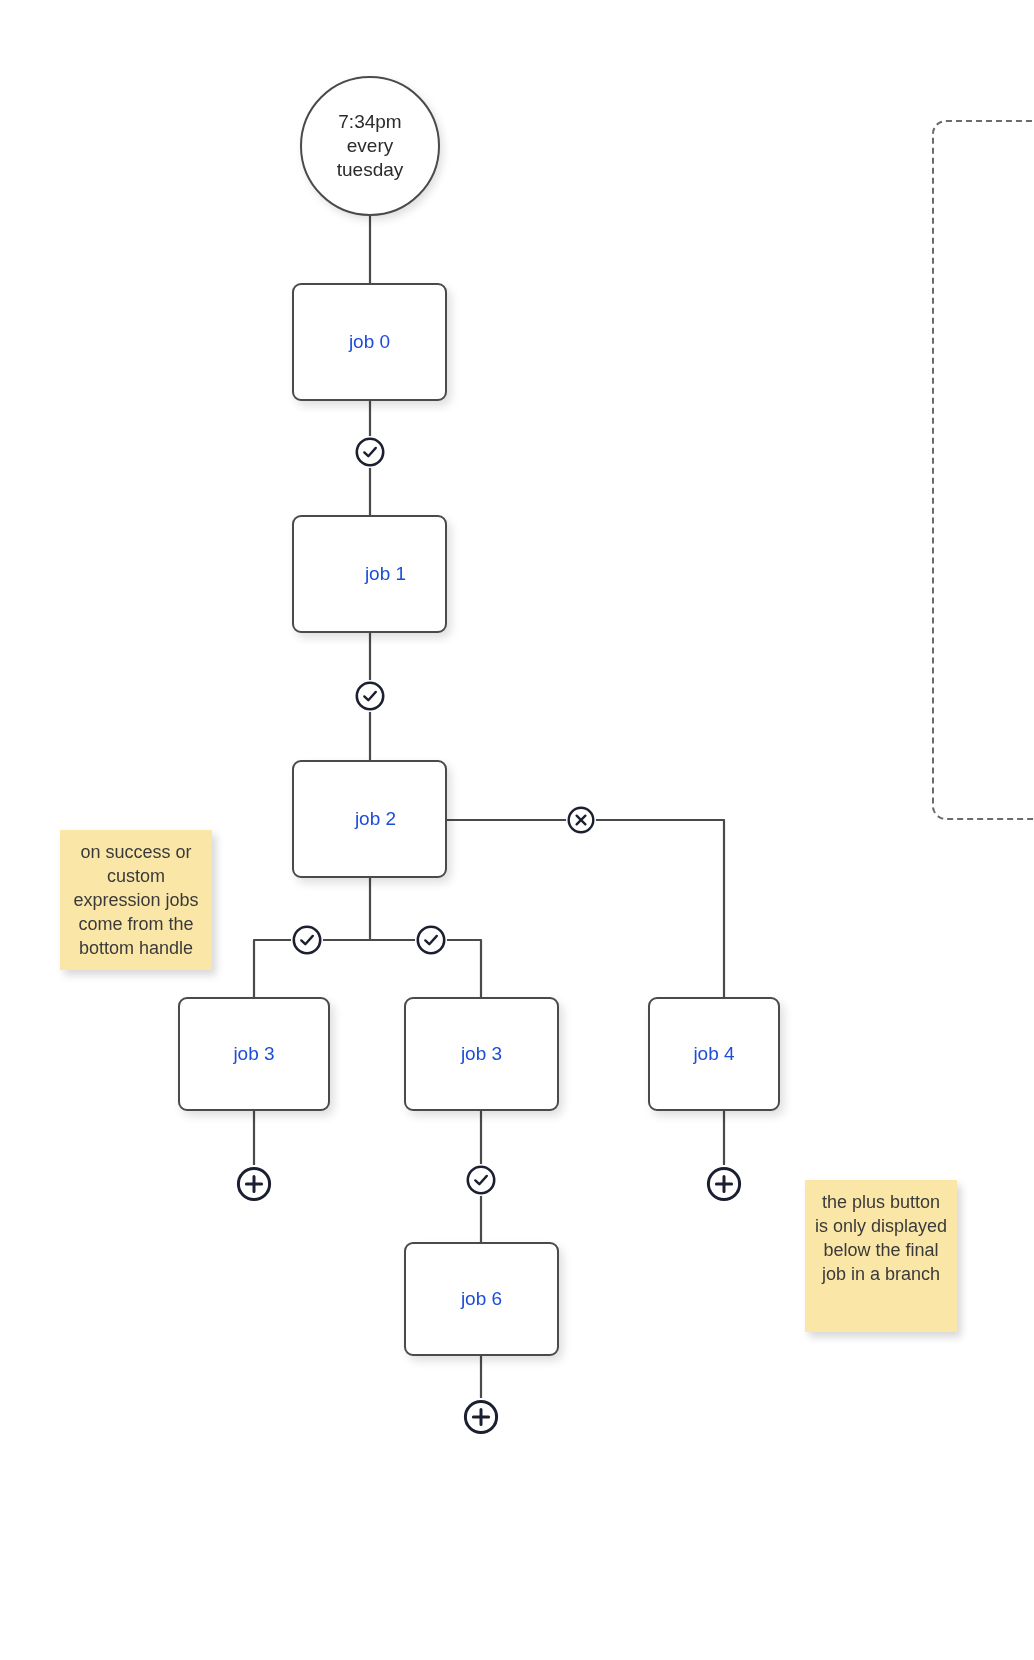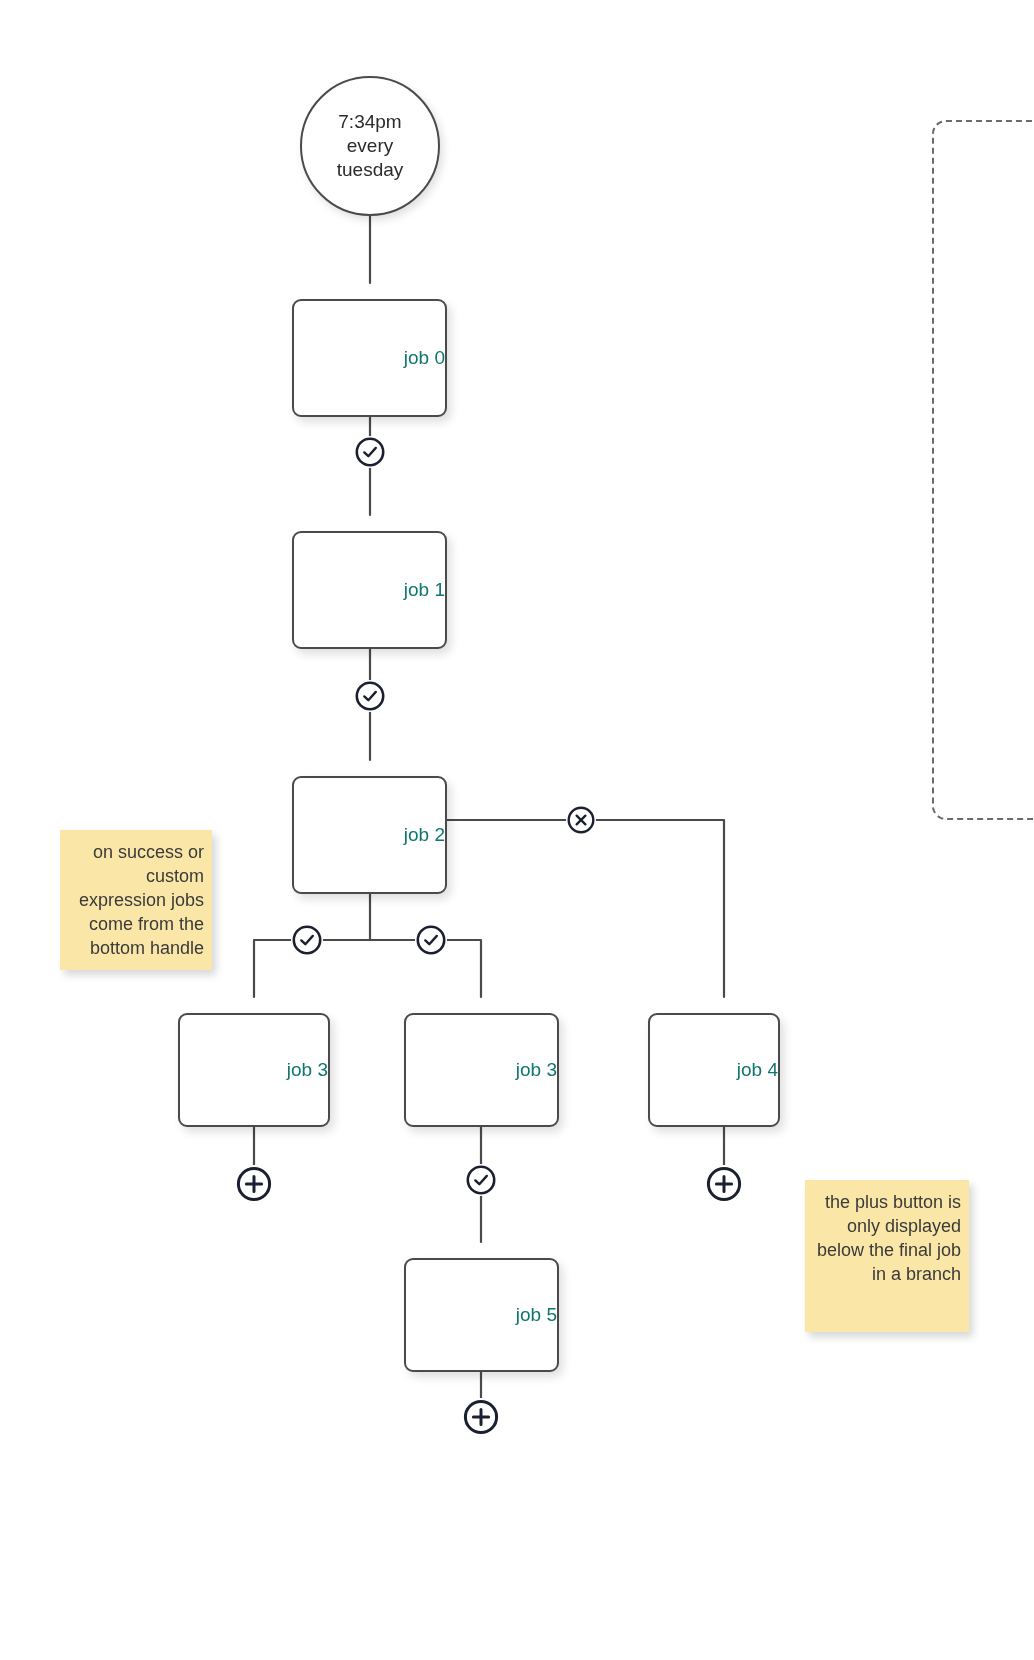--- a/index.html
+++ b/index.html
@@ -52,25 +52,24 @@
 
   
   .job-node {
     position: absolute;
     box-sizing: border-box;
     border: 2.5px solid #4a4a4a;
     border-radius: 9px;
     background: #ffffff;
     display: flex;
     align-items: center;
-    justify-content: flex-end;
-    color: #0f766e;
+    justify-content: center;
+    color: #1d4ed8;
     font-size: 19px;
     box-shadow: 4px 5px 10px rgba(0,0,0,0.13);
-    margin-top: 16px;
   }
 
   
   .edge-badge {
     position: absolute;
     box-sizing: border-box;
     border-radius: 50%;
     background: #ffffff;
     display: flex;
     align-items: center;
@@ -92,21 +91,21 @@
   }
 
   
   .sticky-note {
     position: absolute;
     box-sizing: border-box;
     background: #fae7a8;
     color: #3a3a3a;
     font-size: 18px;
     line-height: 24px;
-    text-align: right;
+    text-align: center;
     padding: 10px 8px;
     box-shadow: 4px 5px 8px rgba(0,0,0,0.16);
     white-space: pre-line;
   }
 
   
   .dashed-frame {
     position: absolute;
     box-sizing: border-box;
     border: 2.5px dashed #6b6b6b;
@@ -167,21 +166,21 @@
       <div class="job-node" style="left: 178px; top: 997px; width: 152px; height: 114px;">
         <span>job 3</span>
       </div>
       <div class="job-node" style="left: 404px; top: 997px; width: 155px; height: 114px;">
         <span>job 3</span>
       </div>
       <div class="job-node" style="left: 648px; top: 997px; width: 132px; height: 114px;">
         <span>job 4</span>
       </div>
       <div class="job-node" style="left: 404px; top: 1242px; width: 155px; height: 114px;">
-        <span>job 5</span>
+        <span>job 6</span>
       </div>
     </div>
 
   <div id="badges-layer">
       <div class="edge-badge badge-check" style="left: 354px; top: 436px;">
         <svg width="32" height="32" viewBox="0 0 32 32">
           <circle cx="16" cy="16" r="13.2" fill="#fff" stroke="#1b2030" stroke-width="2.6"></circle>
           <path d="M10.3,16.4 L14.3,20.2 L21.8,11.9" fill="none" stroke="#1b2030" stroke-width="2.4" stroke-linecap="round" stroke-linejoin="round"></path>
         </svg>
       </div>
@@ -233,16 +232,16 @@
       <div class="edge-badge badge-plus" style="left: 462px; top: 1398px;">
         <svg width="38" height="38" viewBox="0 0 38 38">
           <circle cx="19" cy="19" r="15.6" fill="#fff" stroke="#1b2030" stroke-width="3"></circle>
           <path d="M19,11.4 L19,26.6 M11.4,19 L26.6,19" fill="none" stroke="#1b2030" stroke-width="3" stroke-linecap="round"></path>
         </svg>
       </div>
     </div>
 
   <div id="notes-layer">
       <div class="sticky-note" style="left: 60px; top: 830px; width: 152px; min-height: 135px;"><span>on success or custom expression jobs come from the bottom handle</span></div>
-      <div class="sticky-note" style="left: 805px; top: 1180px; width: 164px; min-height: 152px;"><span>the plus button is only displayed below the final job in a branch</span></div>
+      <div class="sticky-note" style="left: 805px; top: 1180px; width: 152px; min-height: 152px;"><span>the plus button is only displayed below the final job in a branch</span></div>
     </div>
 
 </div>
 
 </body></html>

